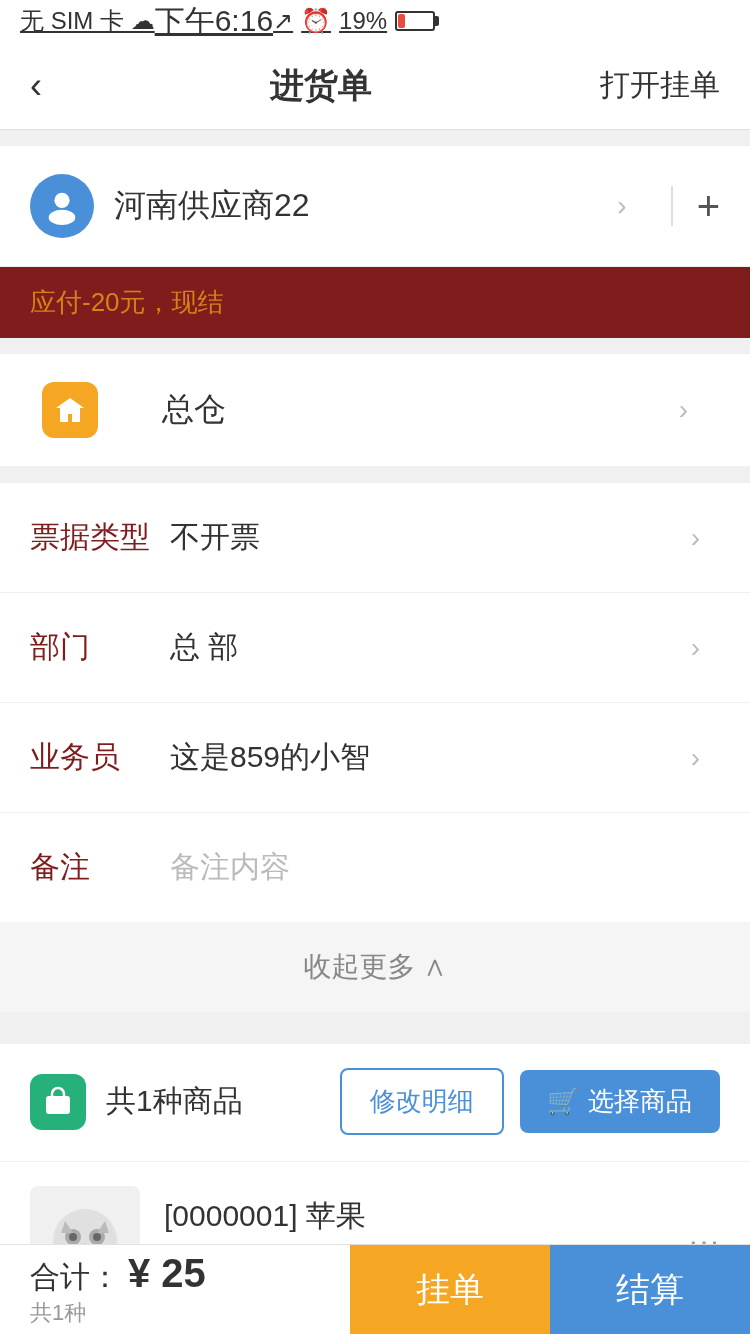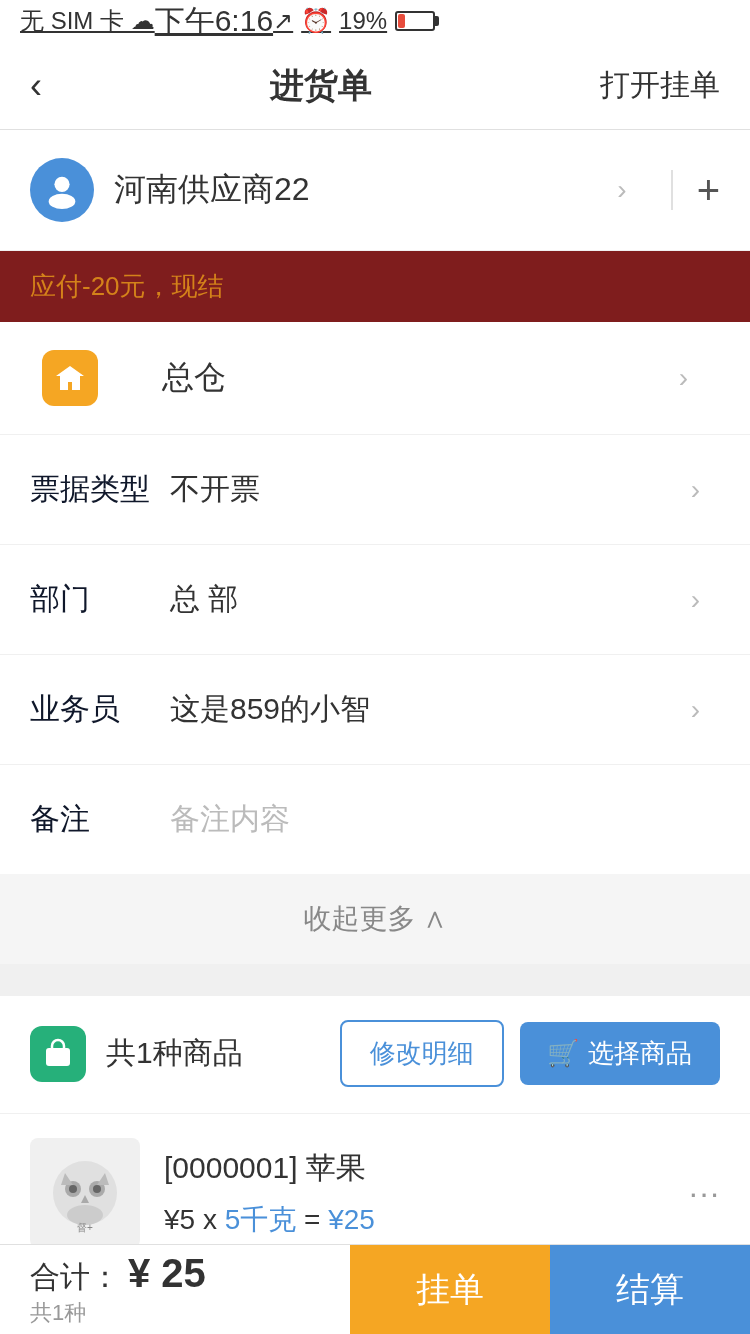--- a/index.html
+++ b/index.html
@@ -74,20 +74,21 @@
       text-align: right;
     }
     .nav-action {
       font-size: 30px;
       color: #333;
     }
 
     
     .section {
       background: #fff;
+      margin-top: 16px;
     }
 
     
     .supplier-row {
       display: flex;
       align-items: center;
       padding: 28px 30px;
       border-bottom: 1px solid #f0f0f0;
     }
     .supplier-avatar {
@@ -155,21 +156,21 @@
     
     .form-row {
       display: flex;
       align-items: center;
       padding: 34px 30px;
       background: #fff;
       border-top: 1px solid #f0f0f0;
     }
     .form-label {
       font-size: 30px;
-      color: #0f172a;
+      color: #7f1d1d;
       width: 140px;
       flex-shrink: 0;
     }
     .form-value {
       flex: 1;
       font-size: 30px;
       color: #333;
     }
     .form-value.placeholder {
       color: #bbb;

